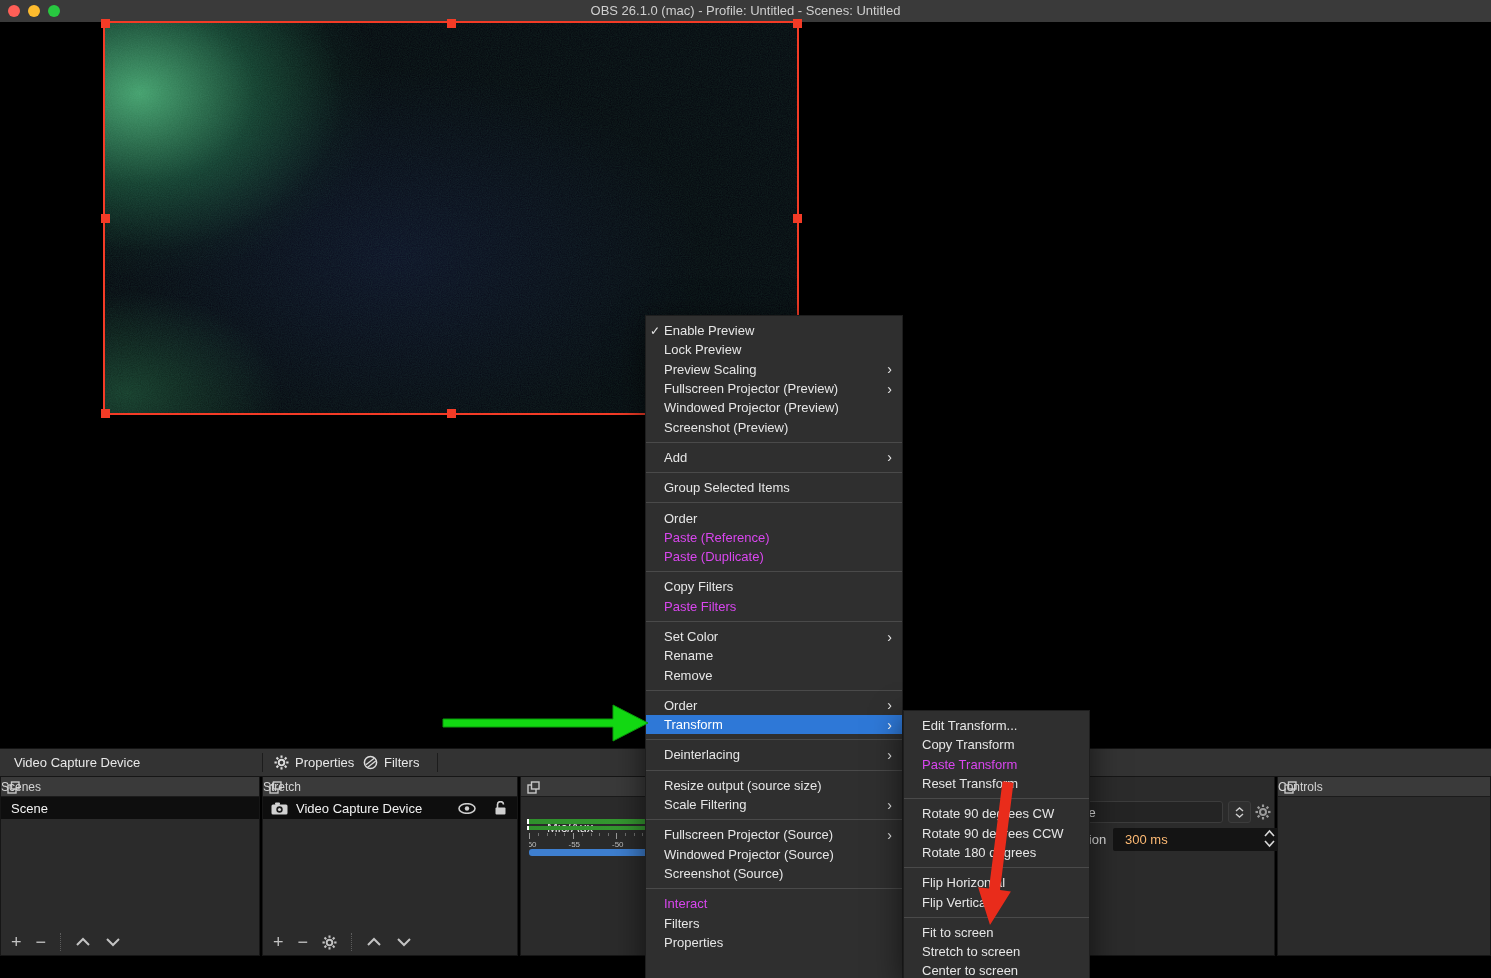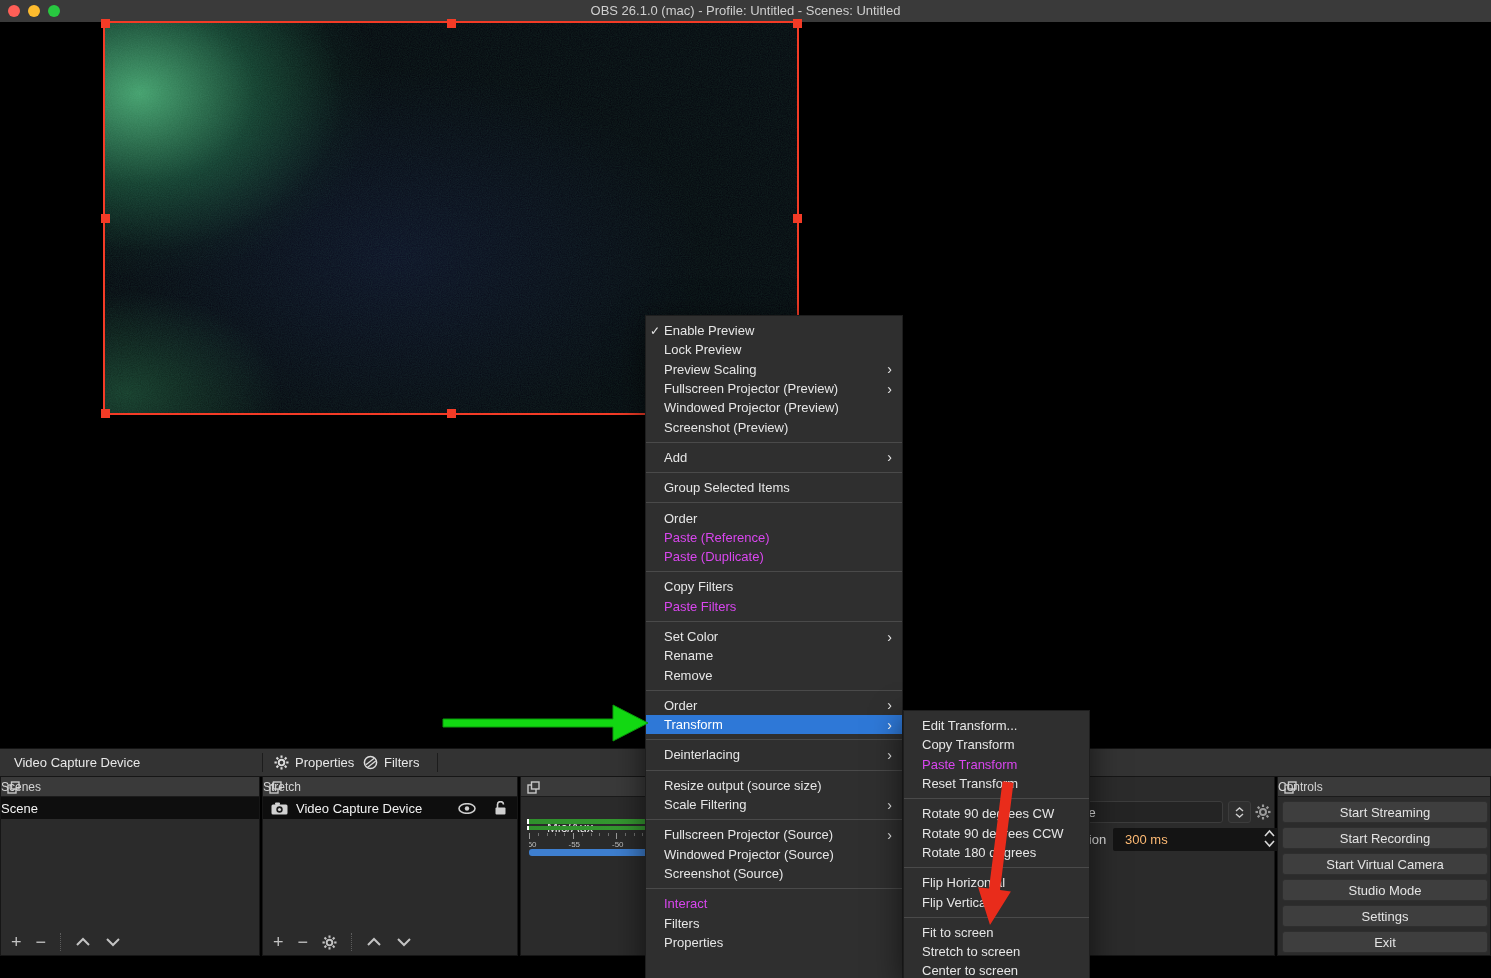--- a/index.html
+++ b/index.html
@@ -140,21 +140,21 @@
   </div>
 
   <div class="panel" style="left:0;width:260px">
     <div class="panel-header">
       <svg class="popout" width="13" height="13" viewBox="0 0 13 13">
         <rect x="1" y="4" width="8" height="8" fill="none" stroke="#c8c8c8" stroke-width="1.4"></rect>
         <rect x="4.5" y="1" width="7.5" height="7" fill="#3a3a3a" stroke="#c8c8c8" stroke-width="1.4"></rect>
       </svg>
       <div class="panel-title">Scenes</div>
     </div>
-    <div class="list-row" style="padding-left:0">
+    <div class="list-row" style="padding-left:10px">
       <span>Scene</span>
     </div>
     <div class="panel-footer">
       <span class="ficon">+</span>
       <span class="ficon">−</span>
       <span class="dotsep"></span>
       <svg width="16" height="10">
           <polyline points="2,8 8,2 14,8" fill="none" stroke="#c3c3c3" stroke-width="2"></polyline>
         </svg>
       <svg width="16" height="10">
@@ -335,28 +335,20 @@
   </div>
 
   <div class="panel" style="left:1277px;width:214px">
     <div class="panel-header">
       <svg class="popout" width="13" height="13" viewBox="0 0 13 13">
         <rect x="1" y="4" width="8" height="8" fill="none" stroke="#c8c8c8" stroke-width="1.4"></rect>
         <rect x="4.5" y="1" width="7.5" height="7" fill="#3a3a3a" stroke="#c8c8c8" stroke-width="1.4"></rect>
       </svg>
       <div class="panel-title">Controls</div>
     </div>
-    <div class="ctl-wrap">
-        <div class="ctl-btn">Start Streaming</div>
-        <div class="ctl-btn">Start Recording</div>
-        <div class="ctl-btn">Start Virtual Camera</div>
-        <div class="ctl-btn">Studio Mode</div>
-        <div class="ctl-btn">Settings</div>
-        <div class="ctl-btn">Exit</div>
-      </div>
   </div>
 
   <div class="menu context-menu">
       <div class="menu-item">
         <span class="mi-check">✓</span>
         <span class="mi-label">Enable Preview</span>
         <span class="mi-arrow"></span>
       </div>
       <div class="menu-item">
         <span class="mi-check"></span>

